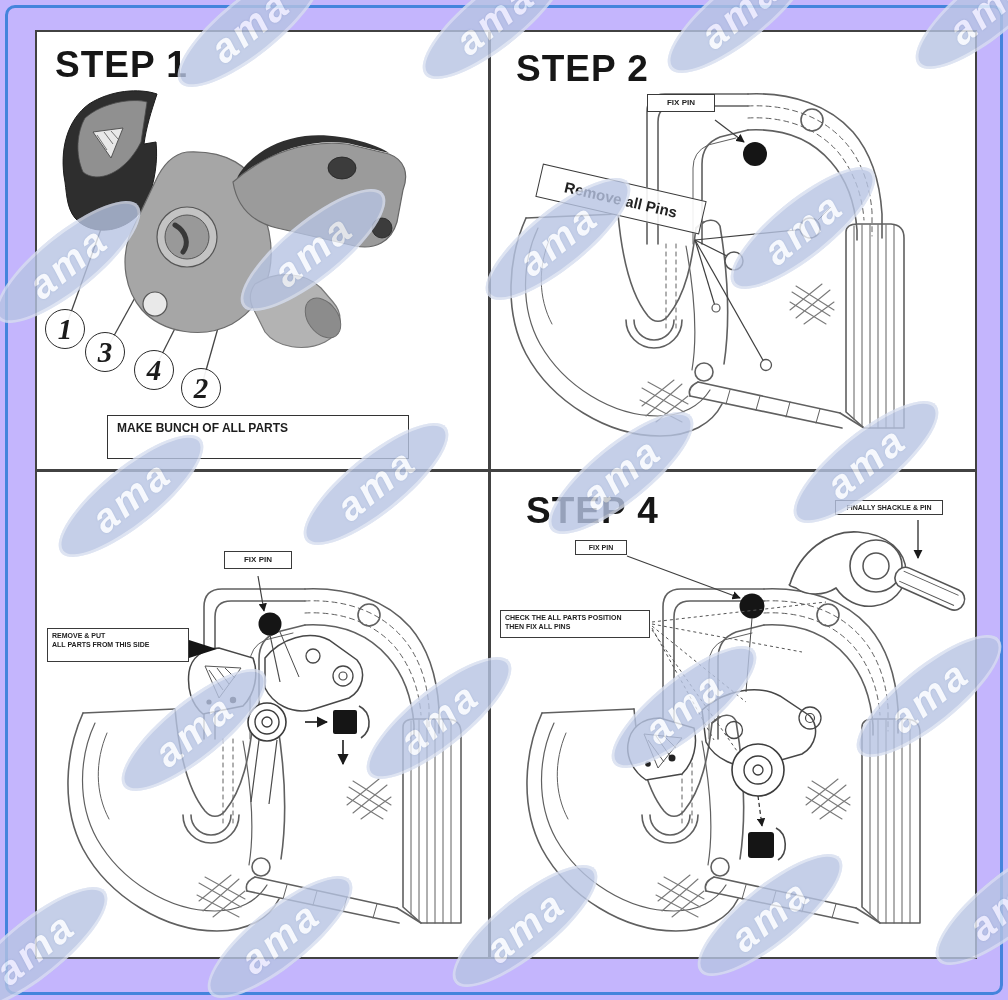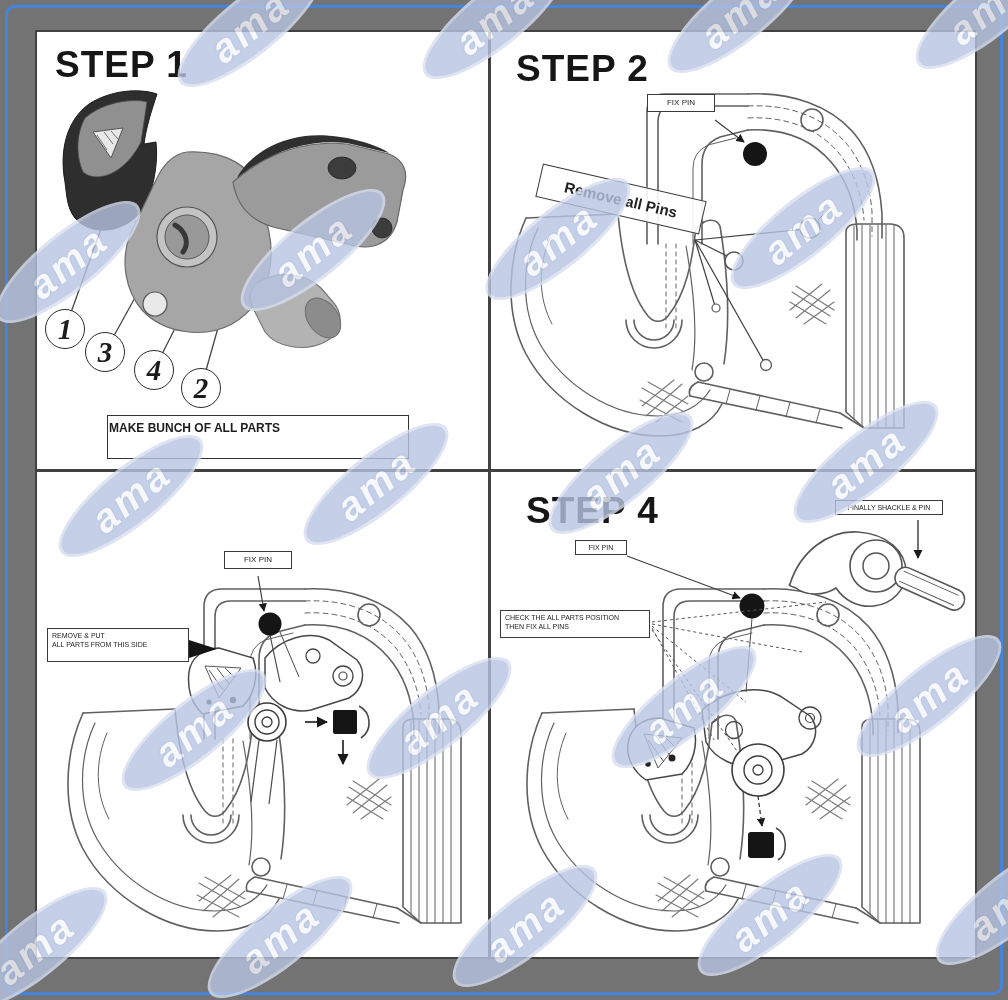--- a/index.html
+++ b/index.html
@@ -1,31 +1,31 @@
 <!DOCTYPE html>
 <html><head>
 <meta charset="utf-8">
 <style>
   html,body{margin:0;padding:0;background:#f2f4f8;font-family:"Liberation Sans",sans-serif;}
-  .canvas{position:relative;width:1008px;height:1000px;background:#737373;overflow:hidden;}
+  .canvas{position:relative;width:1008px;height:1000px;background:#c4b5fd;overflow:hidden;}
   .frame{position:absolute;inset:5px;border:3px solid #4484dc;border-radius:10px;z-index:2;pointer-events:none;}
   .grid{position:absolute;left:35px;top:30px;width:938px;height:925px;border:2.5px solid #424242;background:#ffffff;z-index:3;}
   .vline{position:absolute;left:451px;top:0;width:2.5px;height:100%;background:#424242;}
   .hline{position:absolute;left:0;top:437px;width:100%;height:2.5px;background:#424242;}
   .panel{position:absolute;overflow:hidden;}
   #p1{left:0;top:0;width:451px;height:437px;}
   #p2{left:453px;top:0;width:483px;height:437px;}
   #p3{left:0;top:440px;width:451px;height:483px;}
   #p4{left:453px;top:440px;width:483px;height:483px;}
   .art{position:absolute;inset:0;z-index:10;}
   .panel-title{position:absolute;margin:0;font-size:37px;font-weight:bold;letter-spacing:1px;color:#161616;z-index:60;font-family:"Liberation Sans",sans-serif;}
-  .lblbox{position:absolute;border:1.5px solid #3a3a3a;background:#fff;color:#222;font-weight:normal;z-index:60;box-sizing:border-box;}
+  .lblbox{position:absolute;border:1.5px solid #3a3a3a;background:#fff;color:#222;font-weight:bold;z-index:60;box-sizing:border-box;}
   .s-sm{font-size:8px;line-height:1.25;padding:3px 5px;text-align:center;}
   .s-xs{font-size:7px;line-height:1.3;padding:2px 4px;text-align:left;}
-  .notebox{position:absolute;border:1.5px solid #333;background:#fff;color:#1d1d1d;font-size:12px;font-weight:bold;line-height:1.35;padding:4px 1px;z-index:60;box-sizing:border-box;}
+  .notebox{position:absolute;border:1.5px solid #333;background:#fff;color:#1d1d1d;font-size:12px;font-weight:bold;line-height:1.35;padding:4px 9px;z-index:60;box-sizing:border-box;}
   .rotbox{position:absolute;border:1.5px solid #3a3a3a;background:rgba(255,255,255,.9);color:#222;font-size:15px;font-weight:bold;display:flex;align-items:center;justify-content:center;transform:rotate(13deg);z-index:55;box-sizing:border-box;}
   .callout{position:absolute;width:40px;height:40px;border:1.7px solid #2b2b2b;border-radius:50%;background:rgba(255,255,255,.93);display:flex;align-items:center;justify-content:center;font-family:"Liberation Serif",serif;font-style:italic;font-weight:bold;font-size:29px;color:#1b1b1b;z-index:60;box-sizing:border-box;}
   .wm-layer{position:absolute;inset:0;z-index:40;pointer-events:none;}
   .wm{position:absolute;width:180px;height:58px;border-radius:50%;background:#b7c4e3;opacity:.8;display:flex;align-items:center;justify-content:center;box-shadow:inset 0 0 0 3px rgba(255,255,255,.45);}
   .wm span{font-weight:bold;font-style:italic;font-size:40px;letter-spacing:3px;color:#f4f7fd;text-shadow:0 0 2px #93a5cd;font-family:"Liberation Sans",sans-serif;}
   .defs-svg{position:absolute;width:0;height:0;}
 </style>
 </head>
 <body>
 

